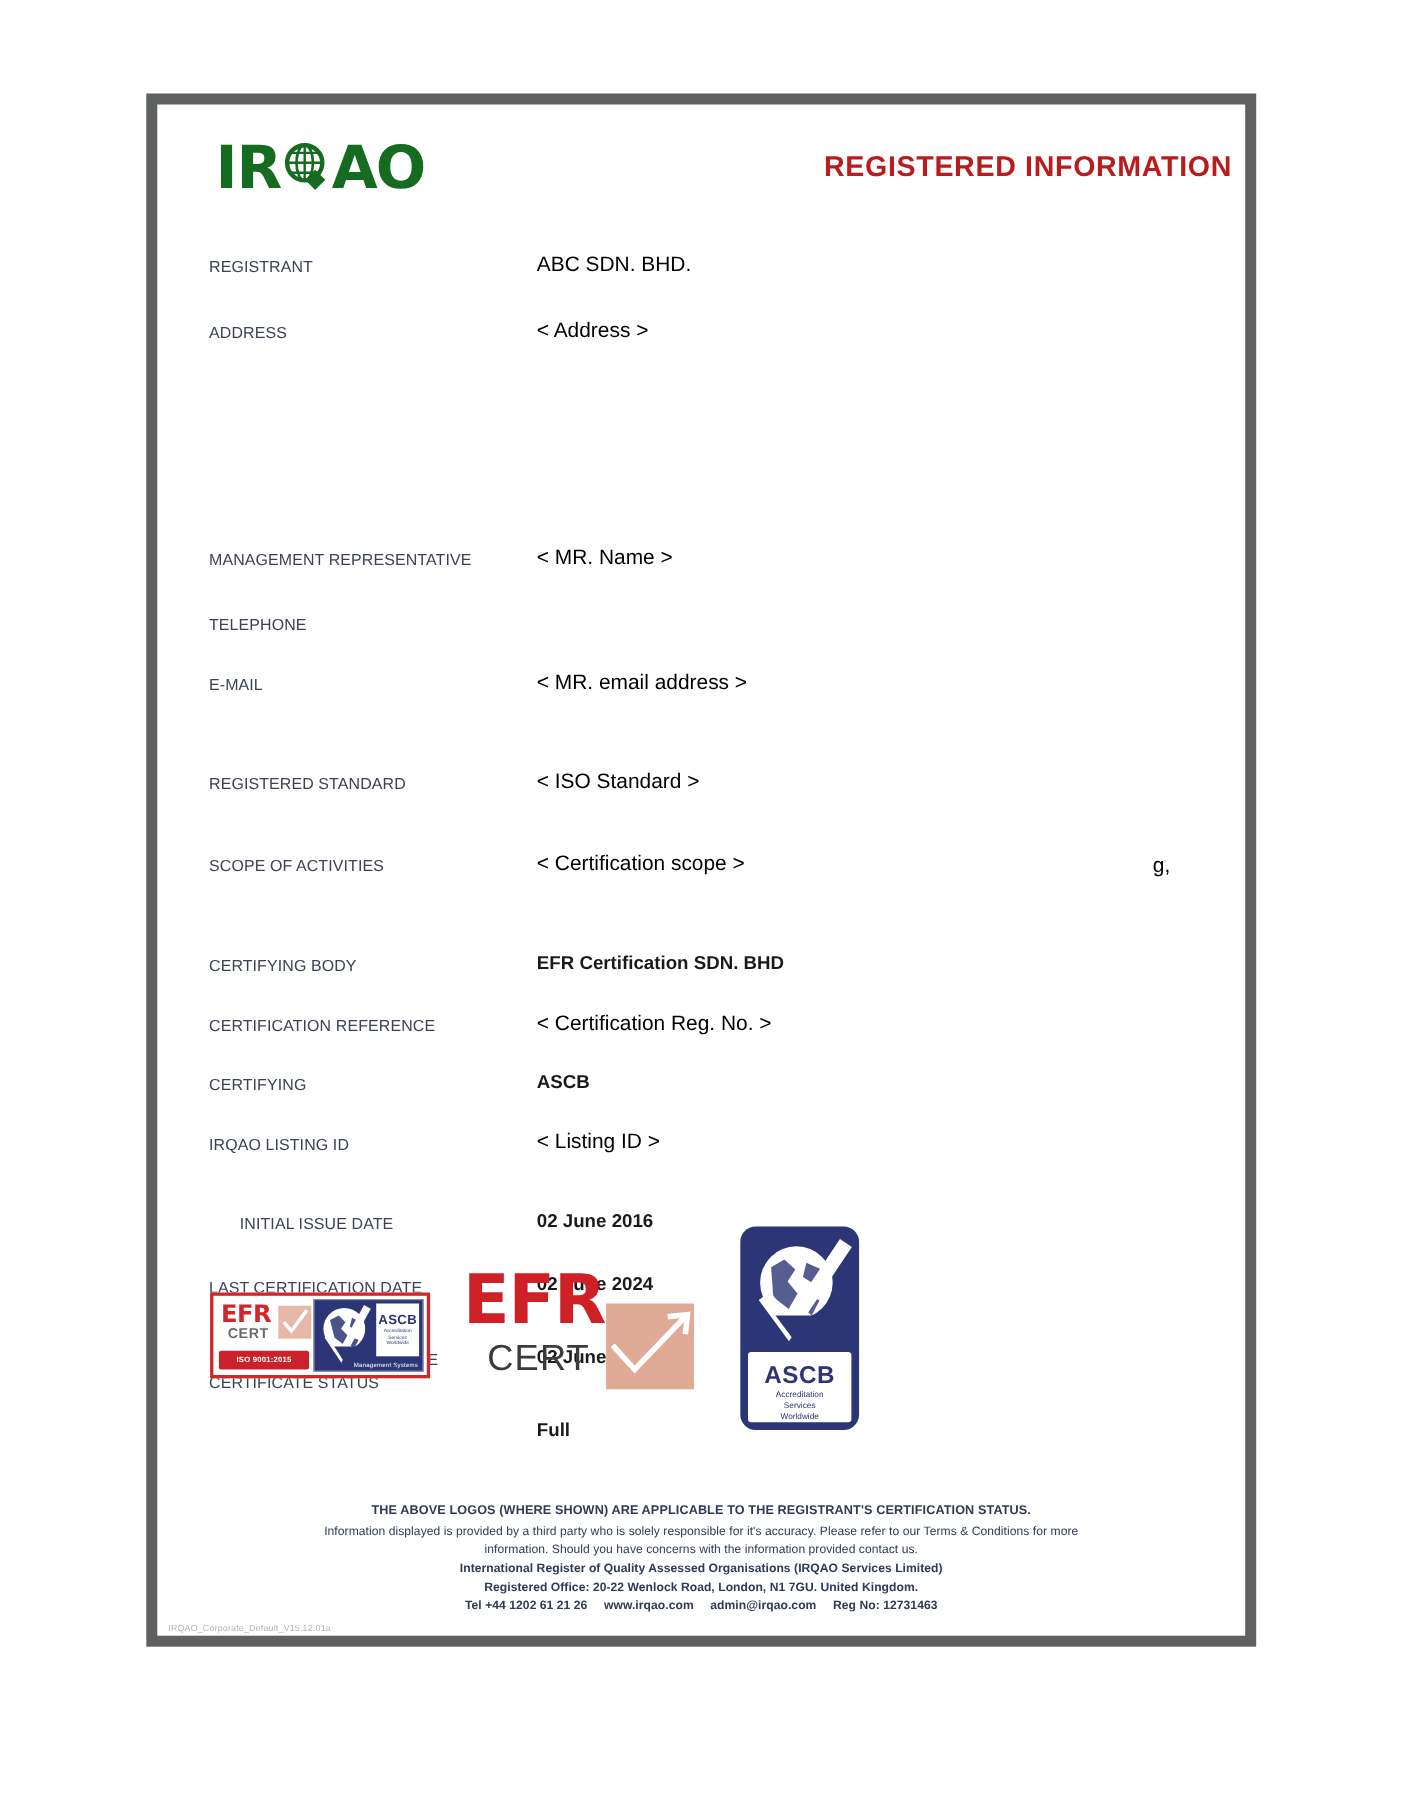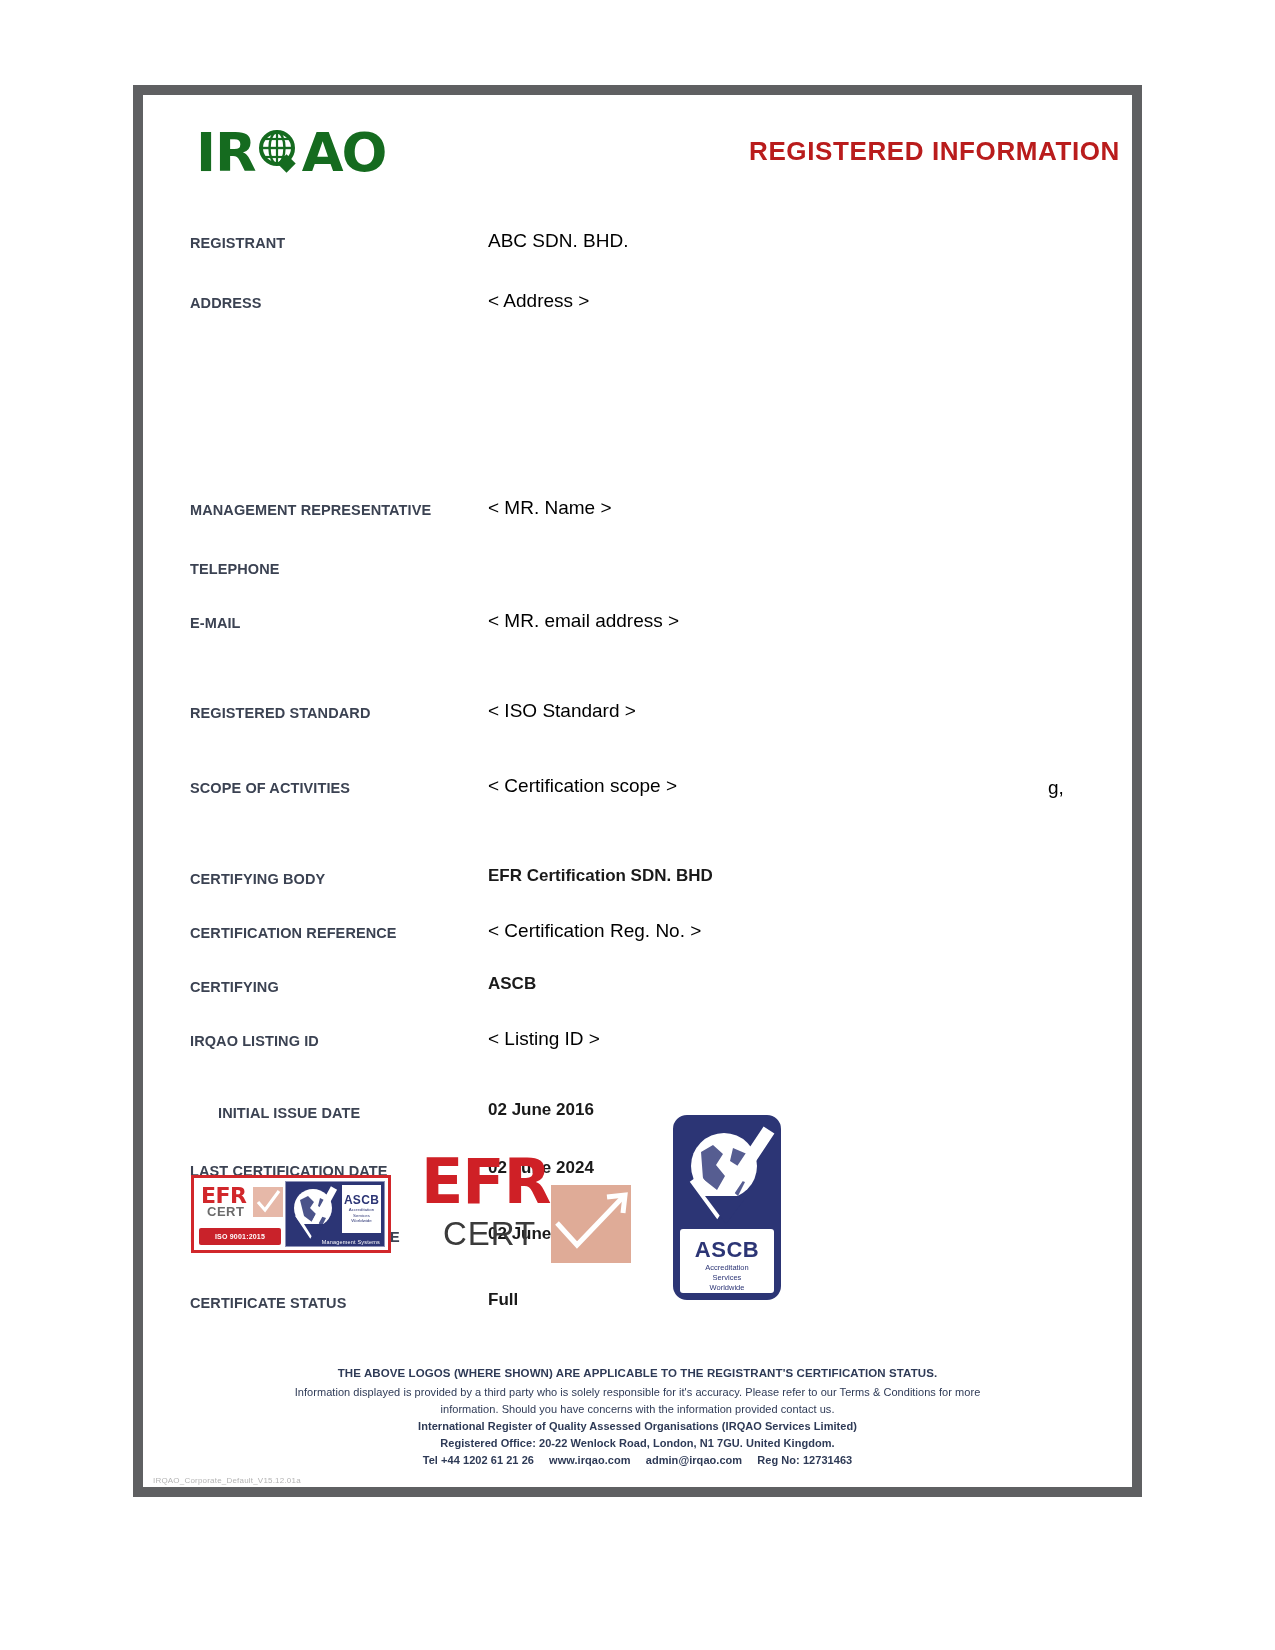--- a/index.html
+++ b/index.html
@@ -81,21 +81,21 @@
   }
   .row {
     position: relative;
     width: 100%;
     min-height: 18px;
   }
   .lbl {
     position: absolute;
     left: 47px;
     font-size: 14.5px;
-    font-weight: bold;
+    font-weight: normal;
     color: #3b4252;
     letter-spacing: 0.1px;
     white-space: nowrap;
   }
   .val {
     position: absolute;
     left: 345px;
     font-size: 19px;
     color: #000000;
     white-space: nowrap;
@@ -419,21 +419,21 @@
         </div>
         <div class="row">
           <div class="lbl" style="top: 712px;">LAST CERTIFICATION DATE</div>
           <div class="val bold" style="top: 707px;">02 June 2024</div>
         </div>
         <div class="row">
           <div class="lbl" style="top: 760px;">REGISTRATION EXPIRY DATE</div>
           <div class="val bold" style="top: 755px;">02 June 2025</div>
         </div>
         <div class="row">
-          <div class="lbl" style="top: 808px;">CERTIFICATE STATUS</div>
+          <div class="lbl" style="top: 763px;">CERTIFICATE STATUS</div>
           <div class="val bold" style="top: 803px;">Full</div>
         </div>
       </div>
 
   <div class="logos">
 
     <div class="badge-combo">
       <div class="combo-left">
         <div class="combo-efr">EFR</div>
         <div class="combo-cert">CERT</div>

